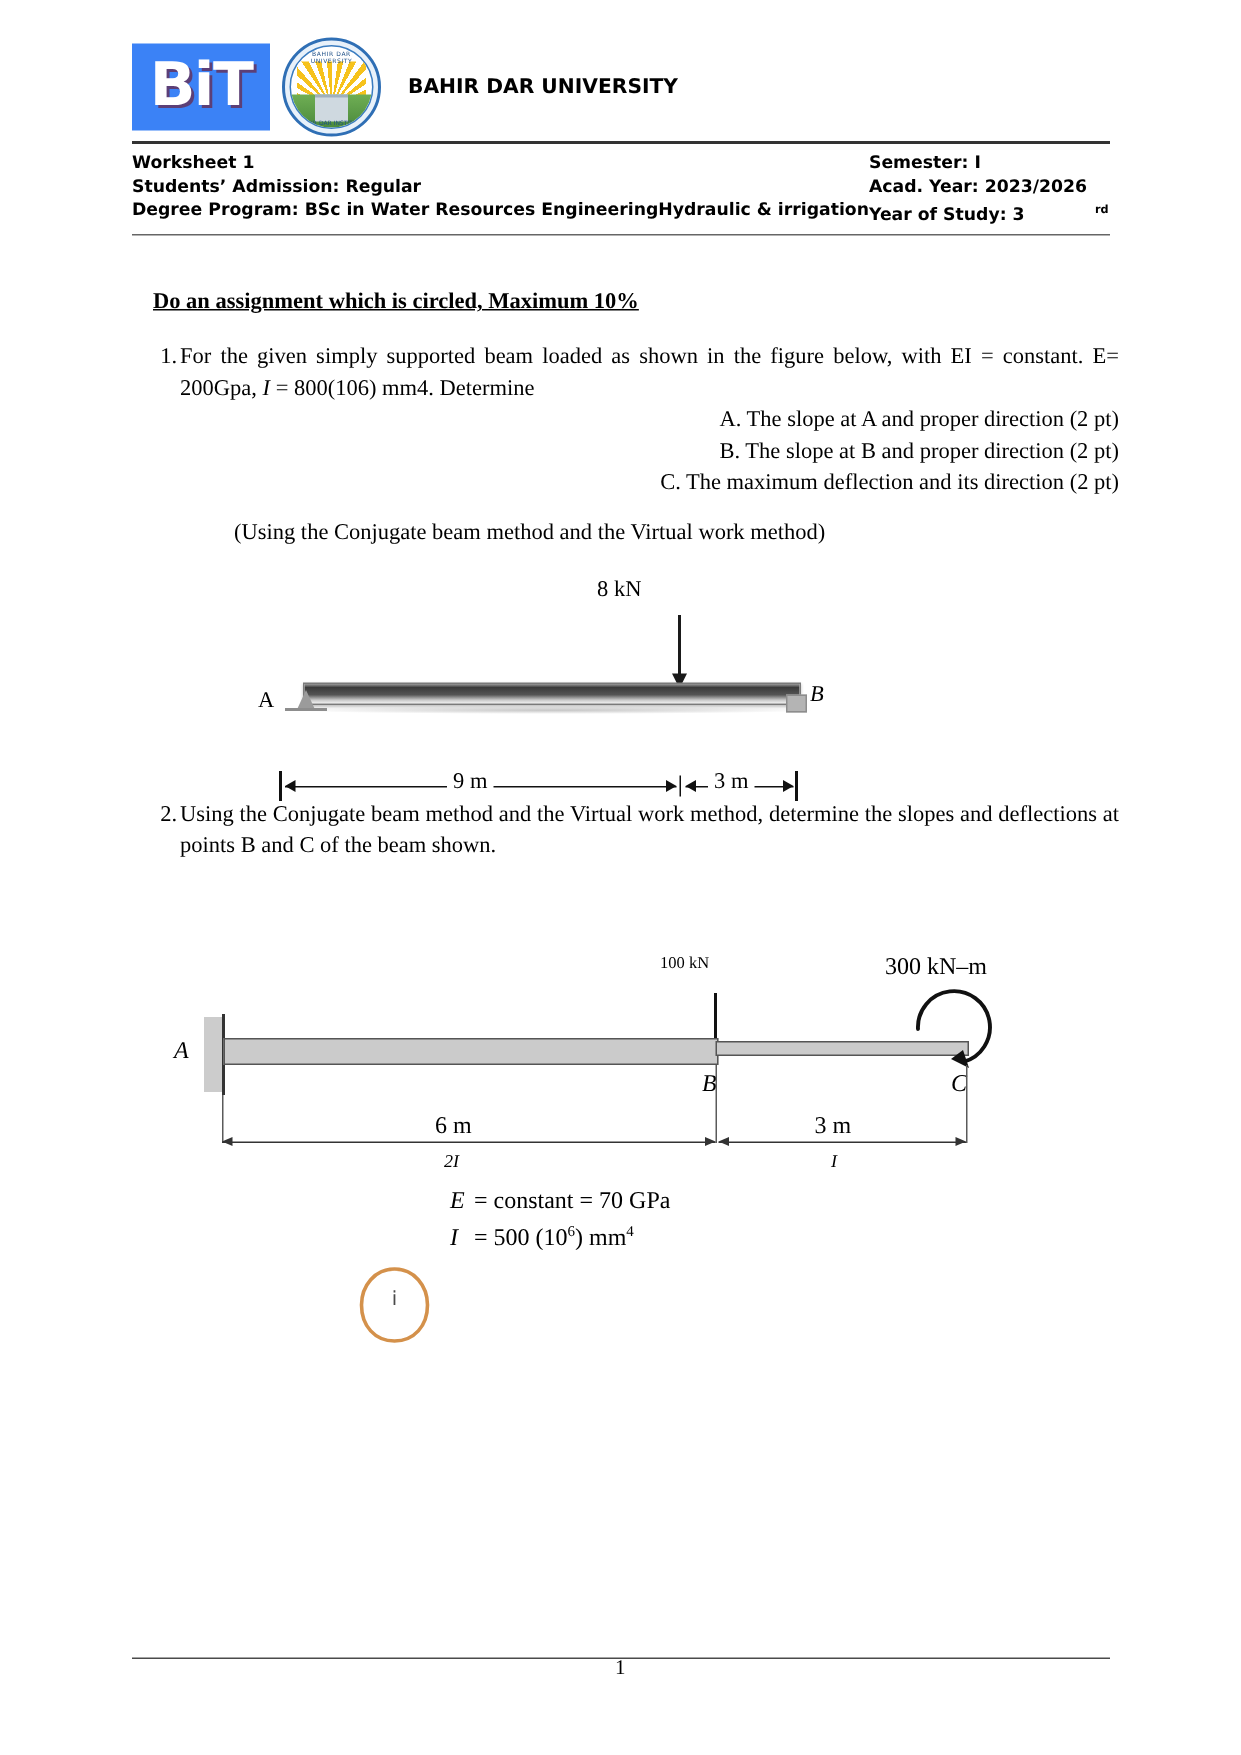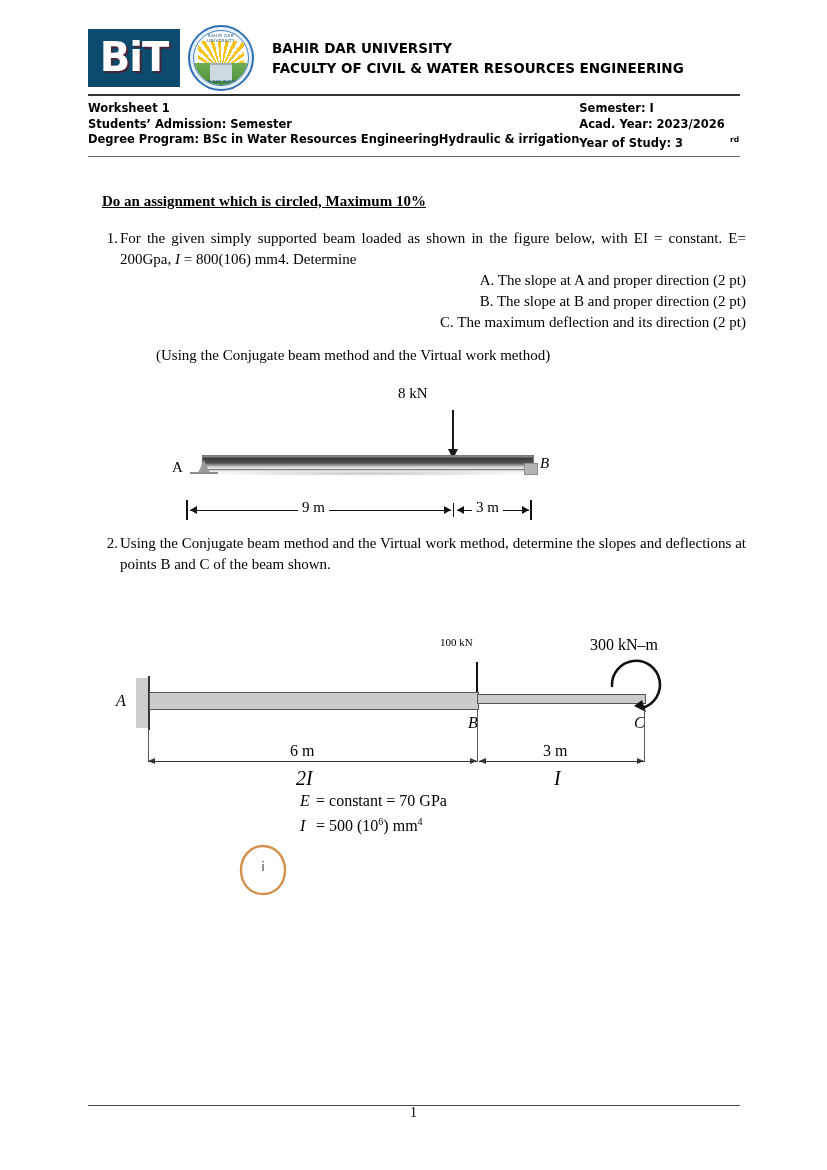--- a/index.html
+++ b/index.html
@@ -32,21 +32,21 @@
   }
   .header-top {
     display: flex;
     align-items: center;
     gap: 0px;
     height: 72px;
   }
   .logo-bit {
     width: 92px;
     height: 58px;
-    background: #0c4a6e;
+    background: #3b82f6;
     position: relative;
     flex: 0 0 auto;
     overflow: hidden;
   }
   .logo-bit-text {
     position: absolute;
     left: 50%;
     top: 50%;
     transform: translate(-50%, -52%);
     font-family: "DejaVu Sans", sans-serif;
@@ -261,21 +261,21 @@
   }
   .fig1-label-B {
     position: absolute;
     left: 380px; top: 70px;
     font-size: 15px;
     font-style: italic;
   }
   
   .dim1 {
     position: absolute;
-    left: 26px; top: 112px;
+    left: 26px; top: 126px;
     width: 370px; height: 26px;
   }
   .dim-tick {
     position: absolute;
     top: 3px;
     width: 1.6px; height: 20px;
     background: #111;
   }
   .dim-tick.short { height: 14px; top: 6px; width: 1.2px; }
   .dim-line {
@@ -400,21 +400,21 @@
   }
   .dim2-text {
     position: absolute;
     top: 2px;
     font-size: 16px;
     white-space: nowrap;
   }
   .dim2-sub {
     position: absolute;
     top: 27px;
-    font-size: 20px;
+    font-size: 12px;
     font-style: italic;
     white-space: nowrap;
   }
   .dim2-arr-l, .dim2-arr-r {
     position: absolute;
     top: 17.5px;
     width: 0; height: 0;
     border-top: 3.5px solid transparent;
     border-bottom: 3.5px solid transparent;
   }
@@ -488,31 +488,30 @@
           <div class="seal-sun"></div>
           <div class="seal-ground"></div>
           <div class="seal-bldg"></div>
           <div class="seal-top-text">BAHIR DAR UNIVERSITY</div>
           <div class="seal-bot-text">BAHIR DAR INSTITUTE</div>
         </div>
       </div>
 
       <div class="uni-titles">
         <div>BAHIR DAR UNIVERSITY</div>
-        <div>FACULTY OF CIVIL &amp; WATER RESOURCES ENGINEERING</div>
       </div>
 
     </div>
 
     <hr class="rule-thick">
 
     <div class="info-grid">
       <div class="info-left">
         <div>Worksheet 1</div>
-        <div>Students’ Admission: Semester</div>
+        <div>Students’ Admission: Regular</div>
         <div>Degree Program: BSc in Water Resources EngineeringHydraulic &amp; irrigation</div>
       </div>
       <div class="info-right">
         <div>Semester: I</div>
         <div>Acad. Year: 2023/2026</div>
         <div><span>Year of Study: 3</span><sup class="ord">rd</sup></div>
       </div>
     </div>
 
     <hr class="rule-thin">

